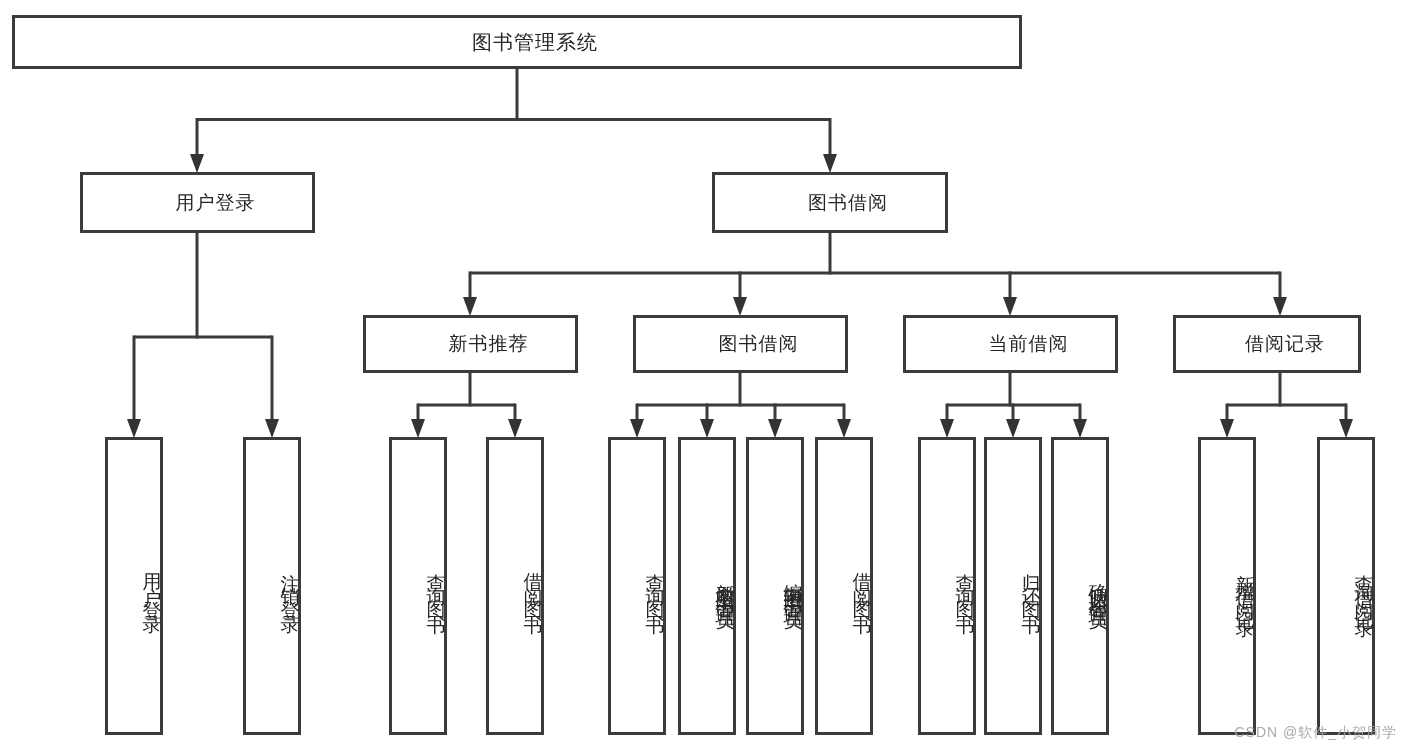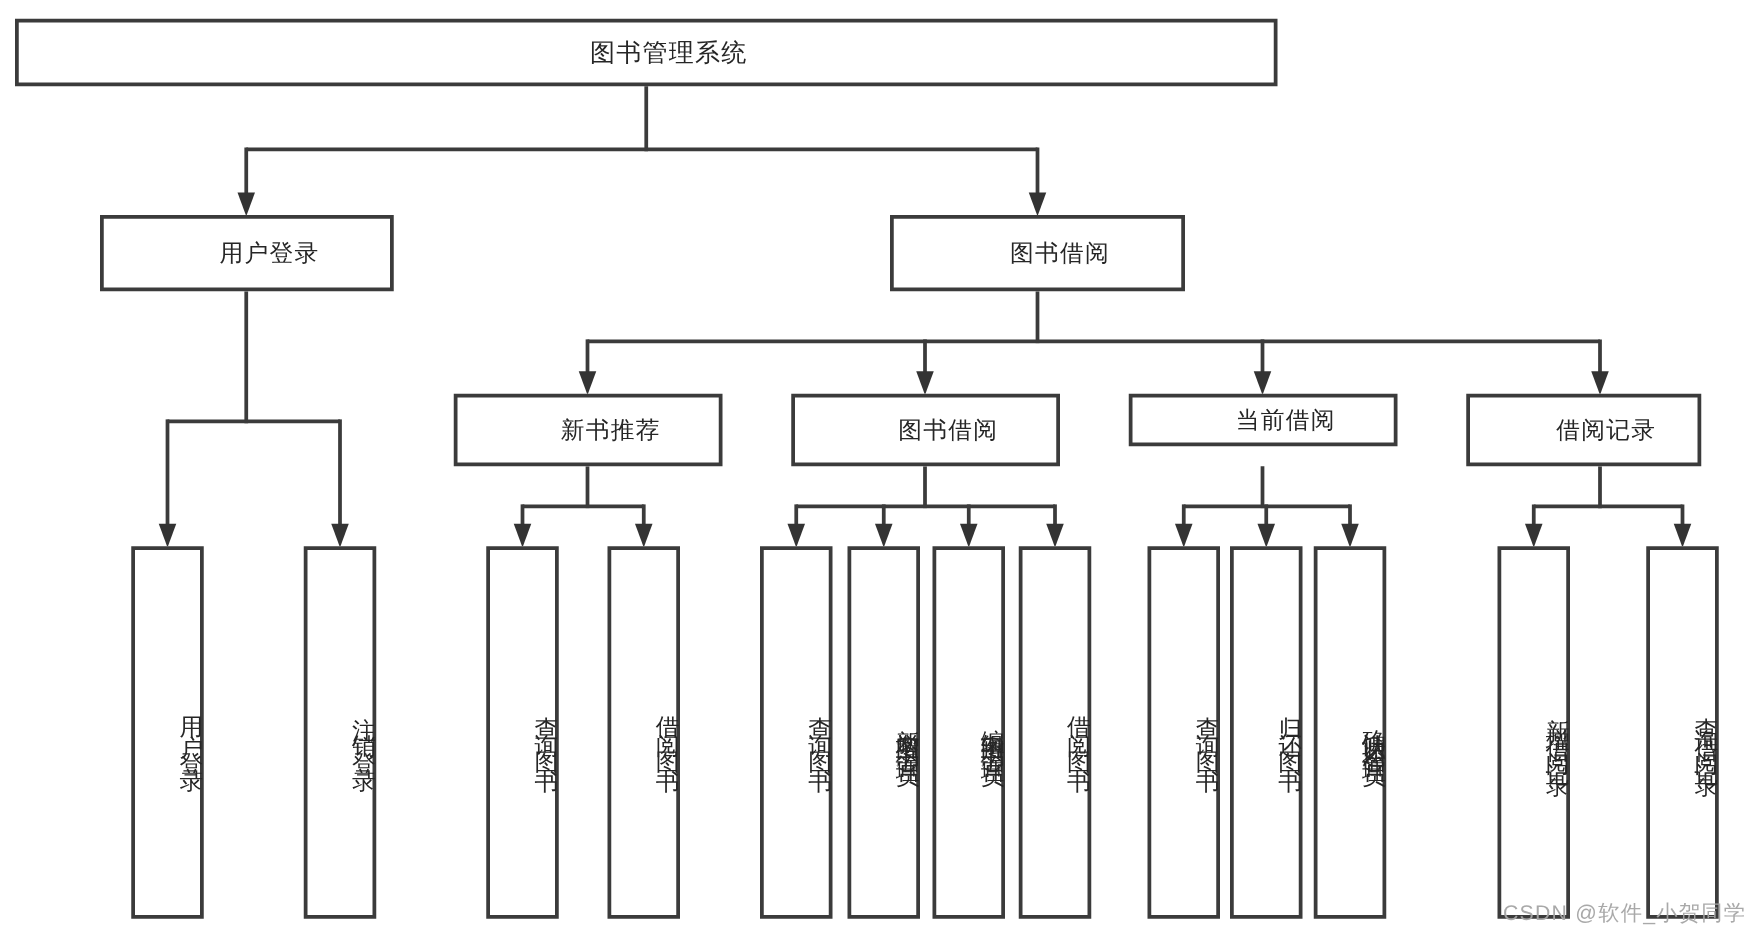--- a/index.html
+++ b/index.html
@@ -39,21 +39,21 @@
   .sp-lg { letter-spacing: 14px; }
   .sp-md { letter-spacing: 9px; }
   .sp-sm { letter-spacing: 4px; }
 
   
   #n-root        { left: 12px;   top: 15px;  width: 1010px; height: 54px; font-size: 20px; }
   #n-user-login  { left: 80px;   top: 172px; width: 235px;  height: 61px; }
   #n-book-mgmt   { left: 712px;  top: 172px; width: 236px;  height: 61px; }
   #n-new-rec     { left: 363px;  top: 315px; width: 215px;  height: 58px; }
   #n-borrowing   { left: 633px;  top: 315px; width: 215px;  height: 58px; }
-  #n-current     { left: 903px;  top: 315px; width: 215px;  height: 42px; }
+  #n-current     { left: 903px;  top: 315px; width: 215px;  height: 58px; }
   #n-records     { left: 1173px; top: 315px; width: 188px;  height: 58px; }
 
   .leaf { top: 437px; width: 58px; height: 298px; }
   #n-leaf-login    { left: 105px; }
   #n-leaf-logout   { left: 243px; }
   #n-leaf-query1   { left: 389px; }
   #n-leaf-borrow1  { left: 486px; }
   #n-leaf-query2   { left: 608px; }
   #n-leaf-addbook  { left: 678px; }
   #n-leaf-editbook { left: 746px; }
@@ -61,21 +61,21 @@
   #n-leaf-query3   { left: 918px; }
   #n-leaf-return   { left: 984px; }
   #n-leaf-confirm  { left: 1051px; }
   #n-leaf-addrec   { left: 1198px; }
   #n-leaf-queryrec { left: 1317px; }
 
   #watermark {
     position: absolute;
     right: 8px;
     bottom: 5px;
-    font-size: 17px;
+    font-size: 14px;
     color: #a5a5a5;
     letter-spacing: 1px;
     z-index: 3;
     opacity: 0.95;
   }
 </style>
 </head>
 <body>
 
 <div id="canvas">

